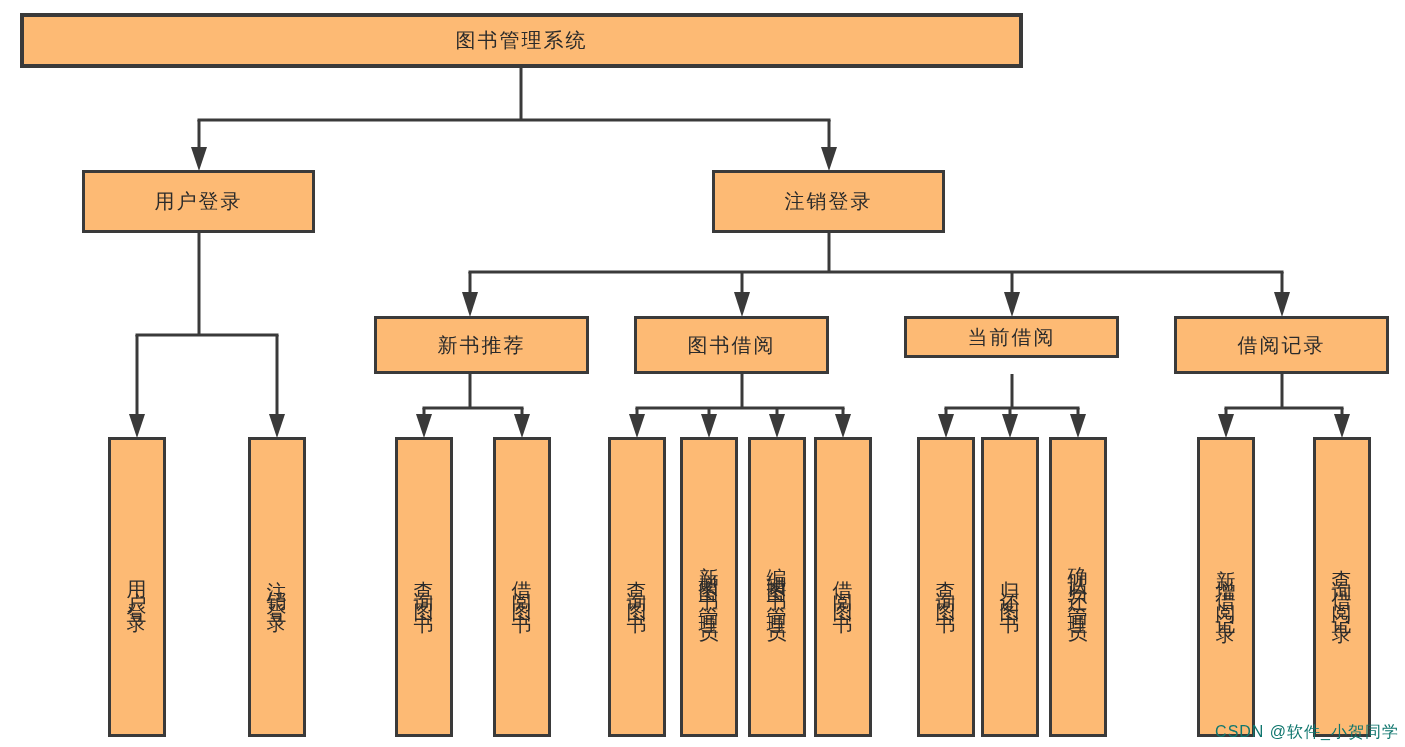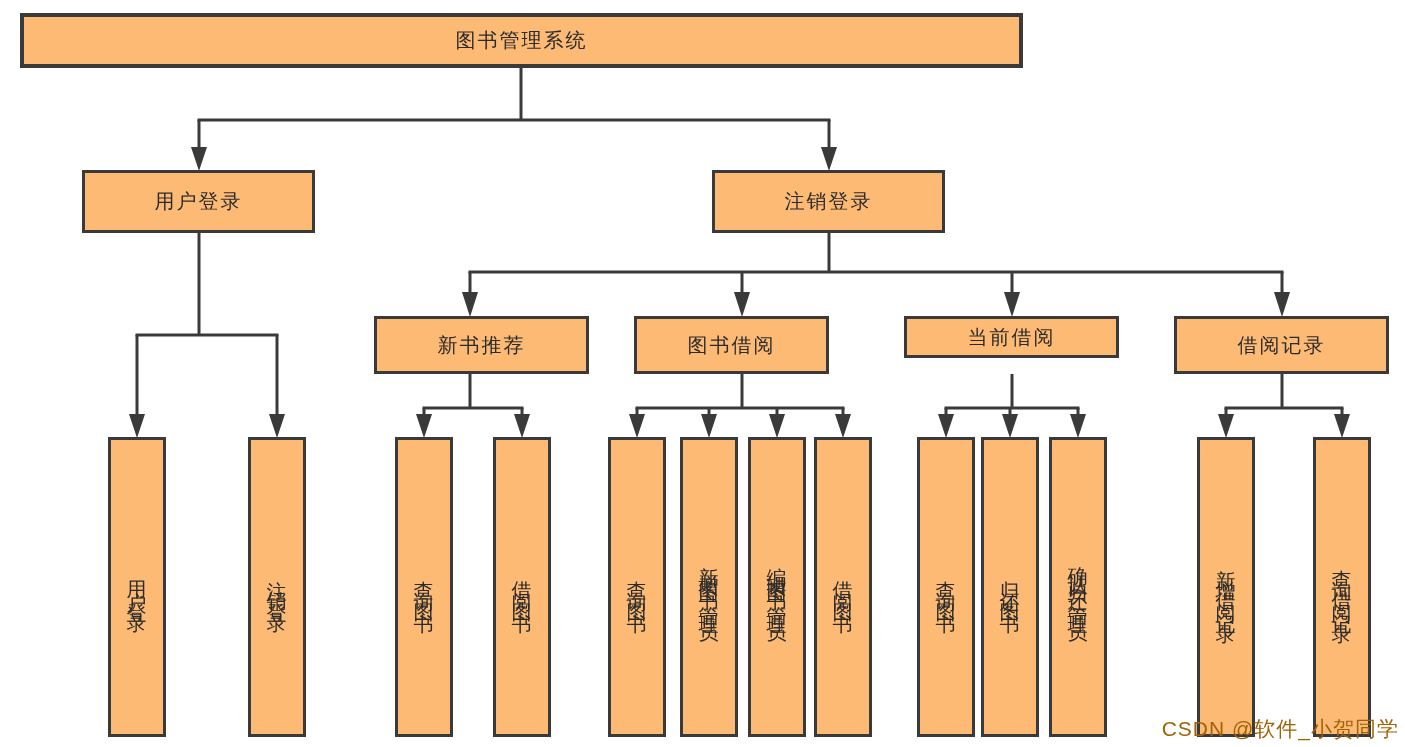--- a/index.html
+++ b/index.html
@@ -62,22 +62,22 @@
   }
   .node.leaf.long span {
     font-size: 20px;
     letter-spacing: 8px;
   }
   .watermark {
     position: absolute;
     z-index: 3;
     right: 6px;
     bottom: 4px;
-    font-size: 21px;
-    color: #a16207;
+    font-size: 16px;
+    color: #0f766e;
     letter-spacing: 1px;
     white-space: nowrap;
   }
 </style>
 </head>
 <body>
 
 <div class="canvas">
 
   <svg class="connectors" viewBox="0 0 1405 747" xmlns="http://www.w3.org/2000/svg">

